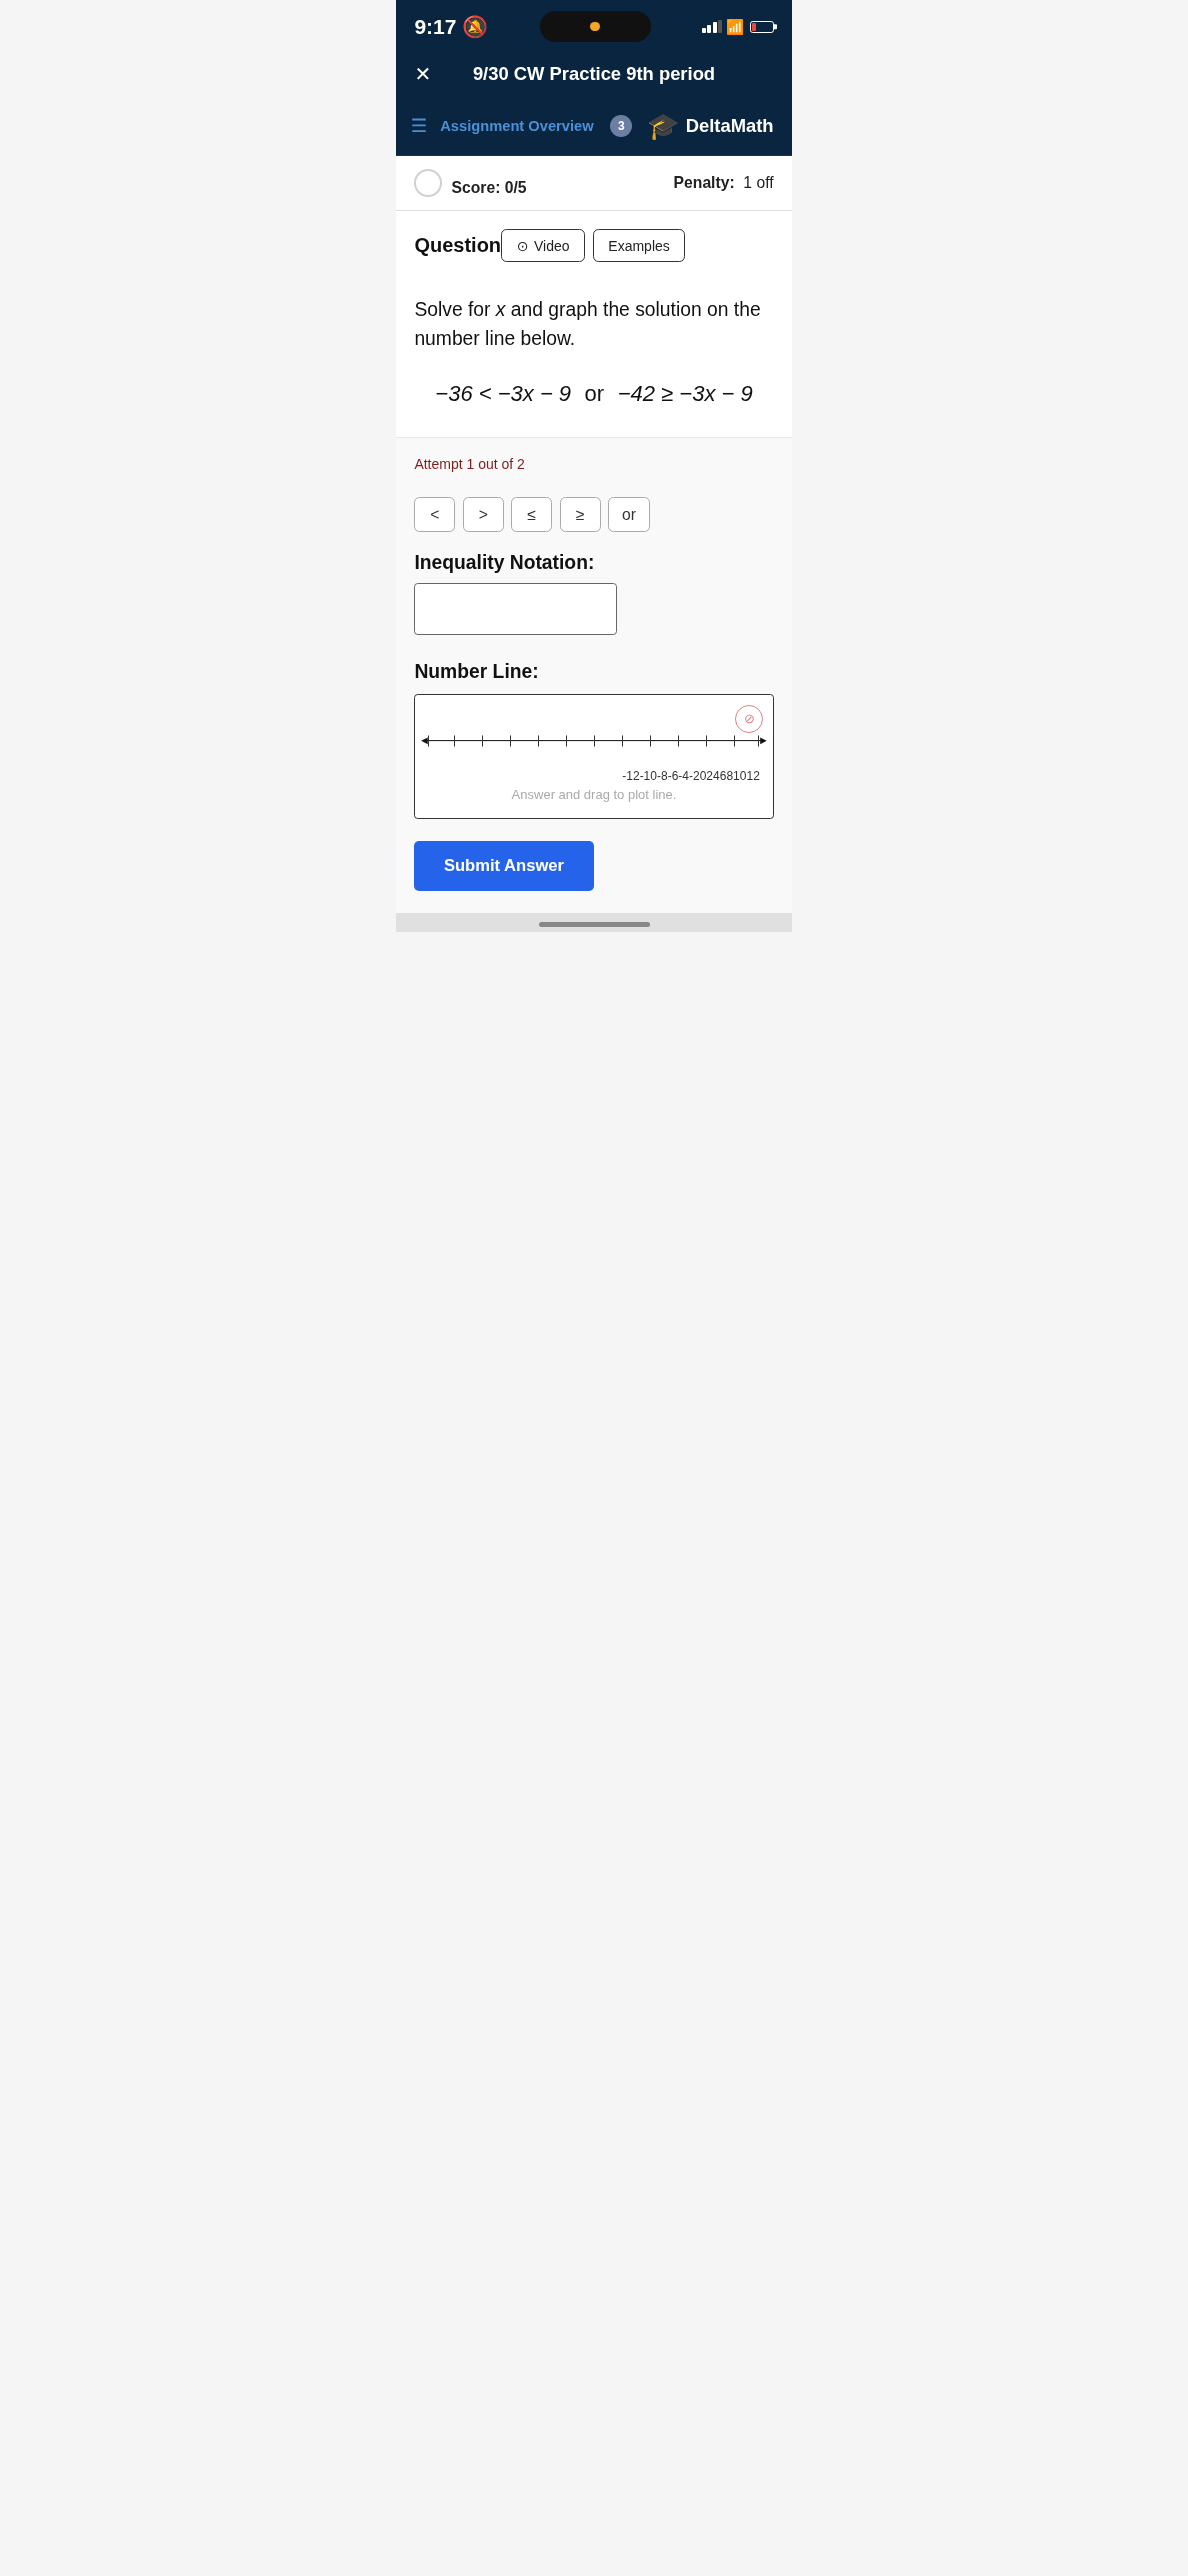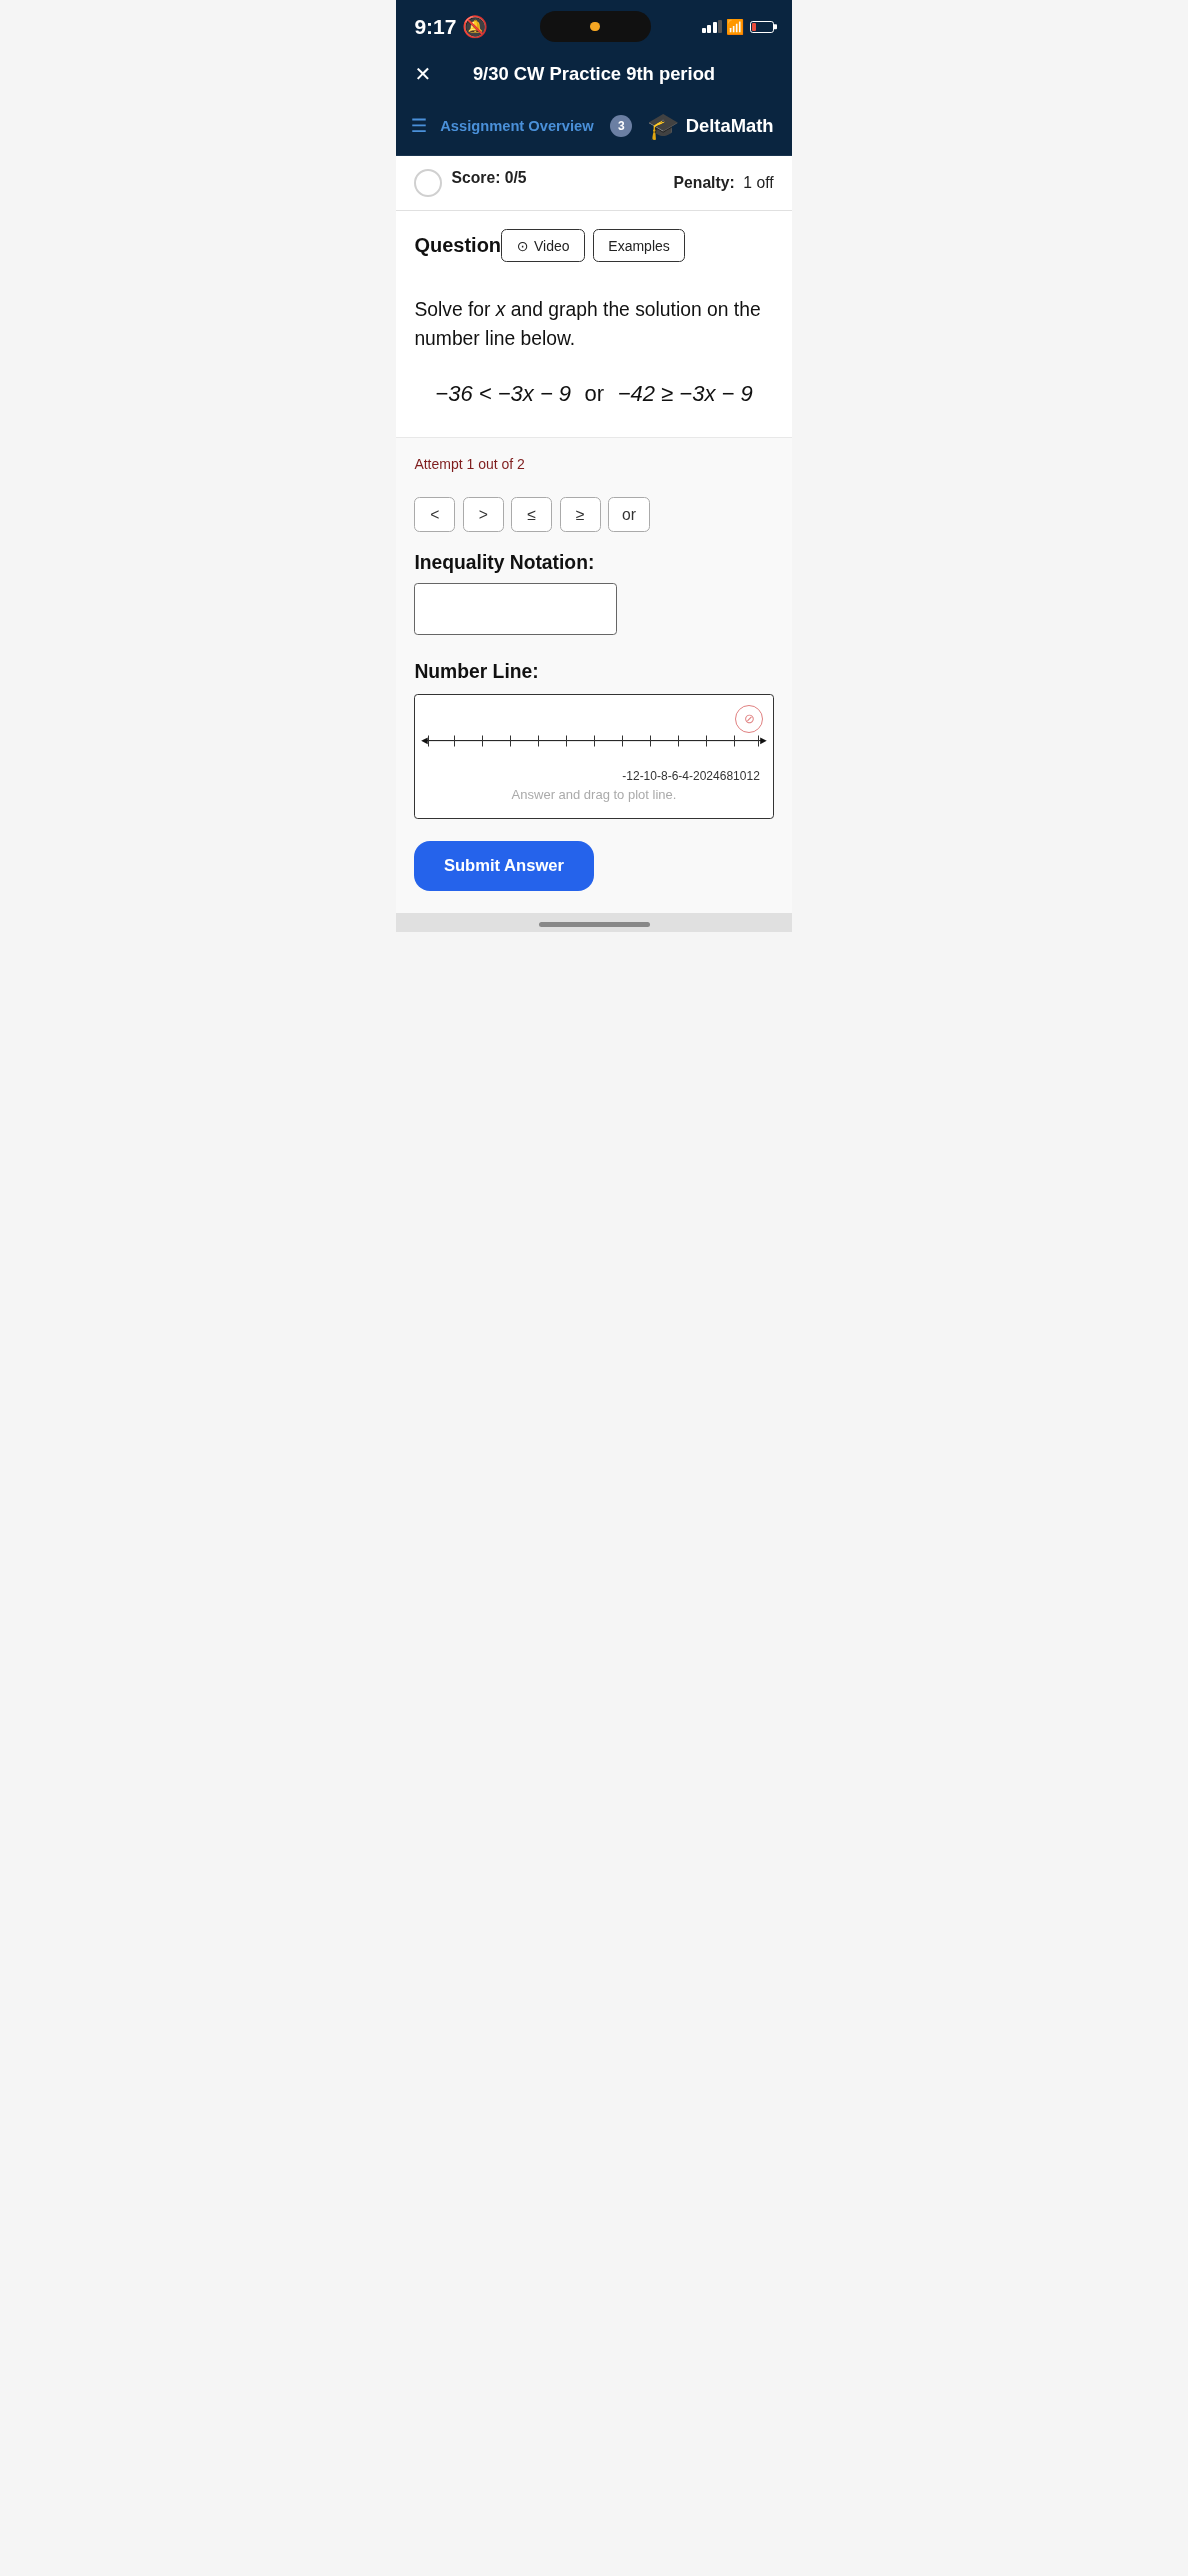--- a/index.html
+++ b/index.html
@@ -200,21 +200,21 @@
       background: white;
       display: flex;
       align-items: center;
       justify-content: space-between;
       padding: 13px 18.4px;
       border-bottom: 0.9px solid #e0e0e0;
     }
 
     .score-left {
       display: flex;
-      align-items: flex-start;
+      align-items: flex-end;
       gap: 9.2px;
     }
 
     .score-circle {
       width: 28px;
       height: 28px;
       border-radius: 50%;
       border: 2.8px solid #d0d0d0;
       display: flex;
       align-items: center;
@@ -480,21 +480,21 @@
       text-align: center;
       color: #aaa;
       font-size: 13px;
       margin-top: 3.7px;
     }
 
     .submit-btn {
       background: #2563eb;
       color: white;
       border: none;
-      border-radius: 16px;
+      border-radius: 5px;
       padding: 14.7px 29.5px;
       font-size: 16.6px;
       font-weight: 600;
       cursor: pointer;
       width: auto;
     }
 
     
     .home-indicator {
       background: #e0e0e0;

